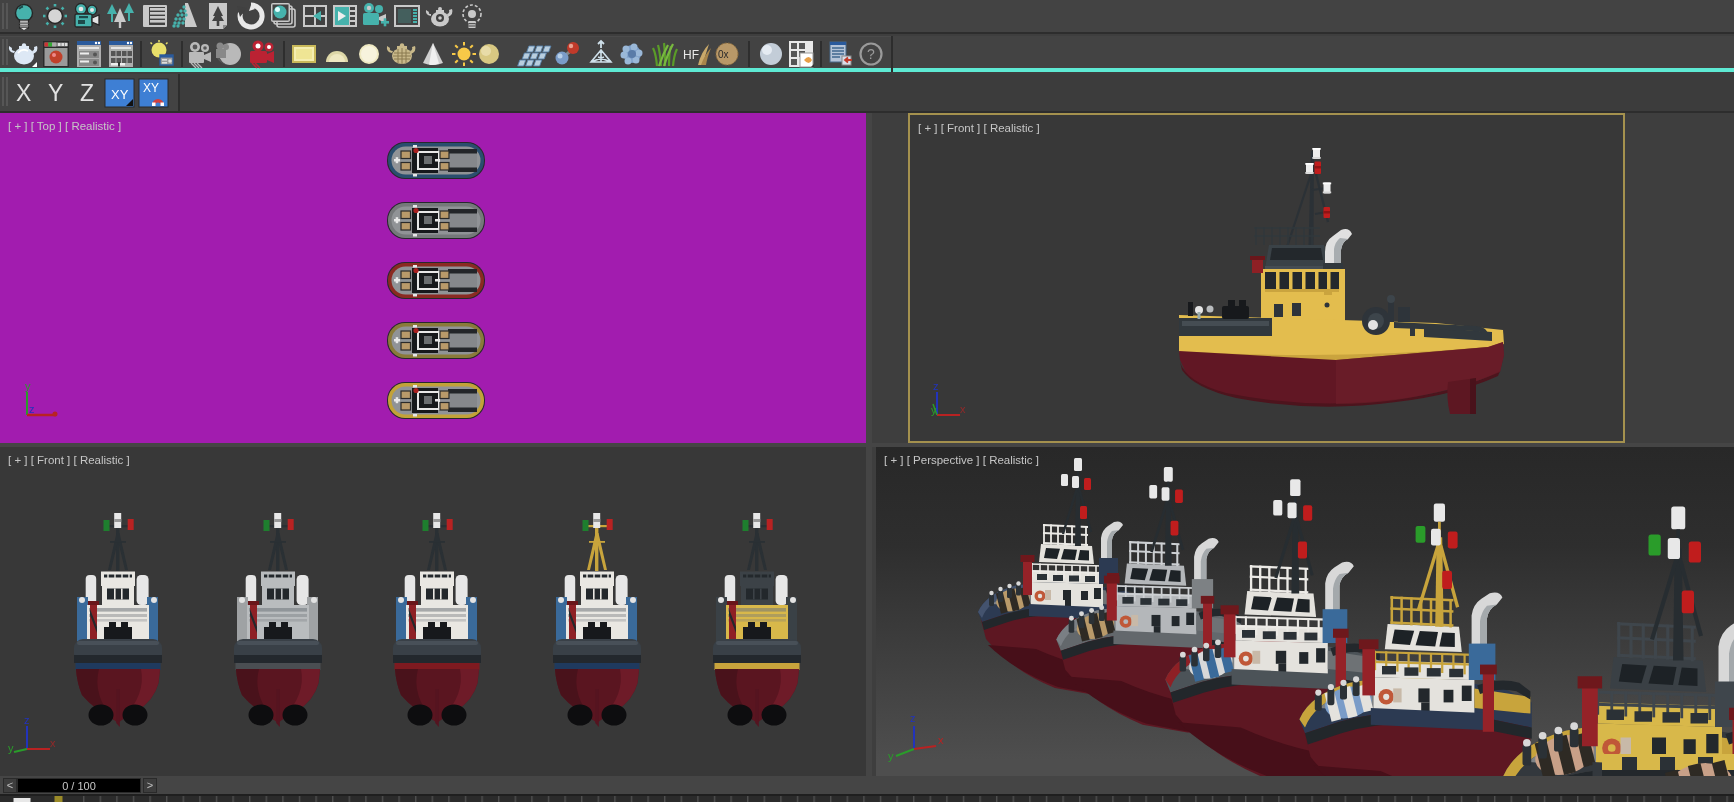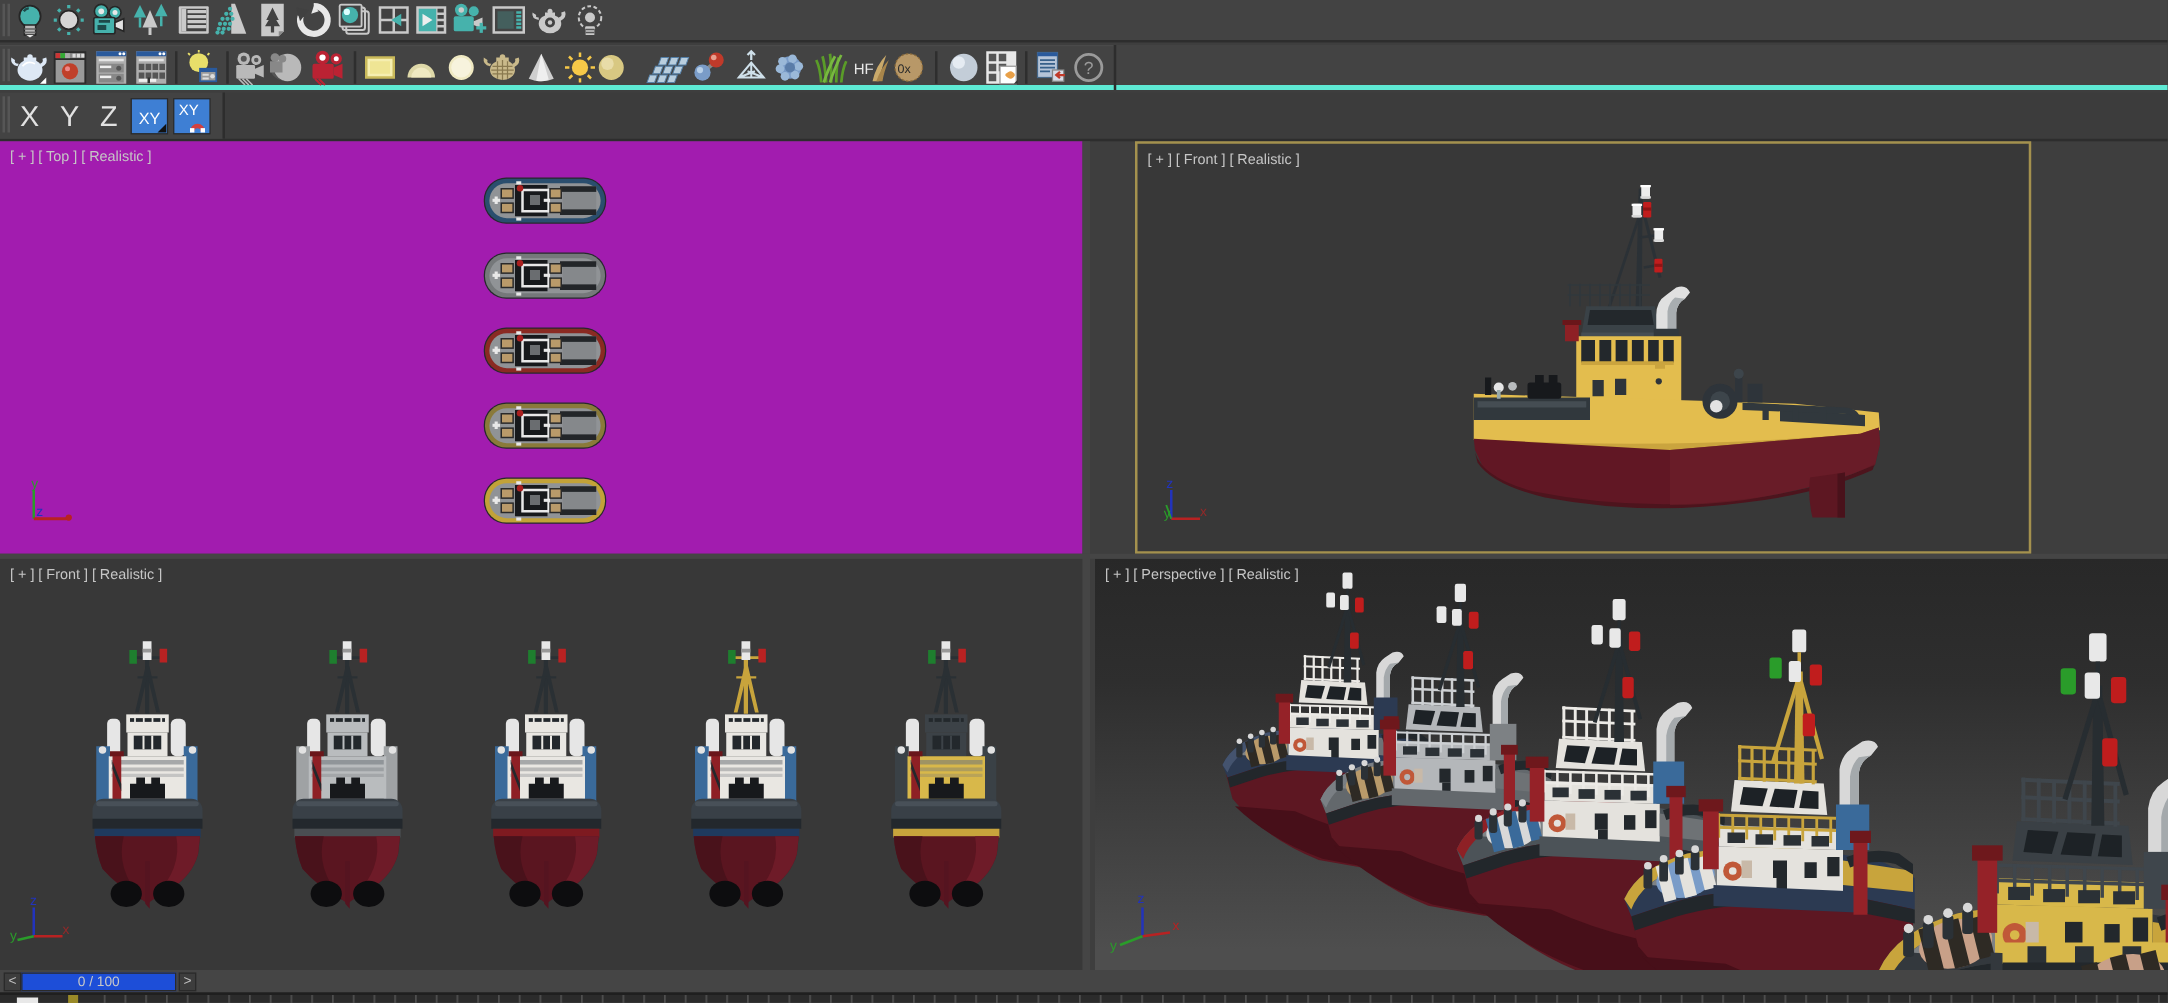--- a/index.html
+++ b/index.html
@@ -20,21 +20,21 @@
 #vpLeft{left:0;top:447px;width:866px;height:329px;background:#383838;}
 #vpPersp{left:876px;top:447px;width:862px;height:329px;background:linear-gradient(#282828,#2e2e2e 30%,#4e4e4e 95%);text-align:center;}
 .vplabel{position:absolute;left:8px;top:7px;font-size:11.5px;color:#c6c6c6;white-space:pre;}
 #vdiv{left:866px;top:113px;width:6px;height:663px;background:#454545;}
 #hdiv{left:0;top:443px;width:1734px;height:4px;background:#454545;}
 
 #timebar{left:0;top:776px;width:1734px;height:18px;background:#454545;}
 #trackbar{left:0;top:794px;width:1734px;height:8px;background:#2b2b2b;border-top:2px solid #1f1f1f;}
 .tbtn{position:absolute;top:2px;height:15px;background:#3d3d3d;border:1px solid #2a2a2a;
   color:#c0c0c0;font-size:11px;text-align:center;line-height:13px;}
-#ttrack{position:absolute;left:17px;top:2px;width:124px;height:15px;background:#1d4ed8;
+#ttrack{position:absolute;left:17px;top:2px;width:124px;height:15px;background:#000000;
   border:1px solid #2a2a2a;color:#c8c8c8;font-size:11px;text-align:center;line-height:14px;}
 svg{position:absolute;left:0;top:0;}
 </style>
 </head>
 <body>
 <div class="abs" id="tb1">
     <div class="grip"></div>
     <svg id="svgtb1" width="1734" height="34">
 <g fill="#46b2ac" stroke="none">
 

